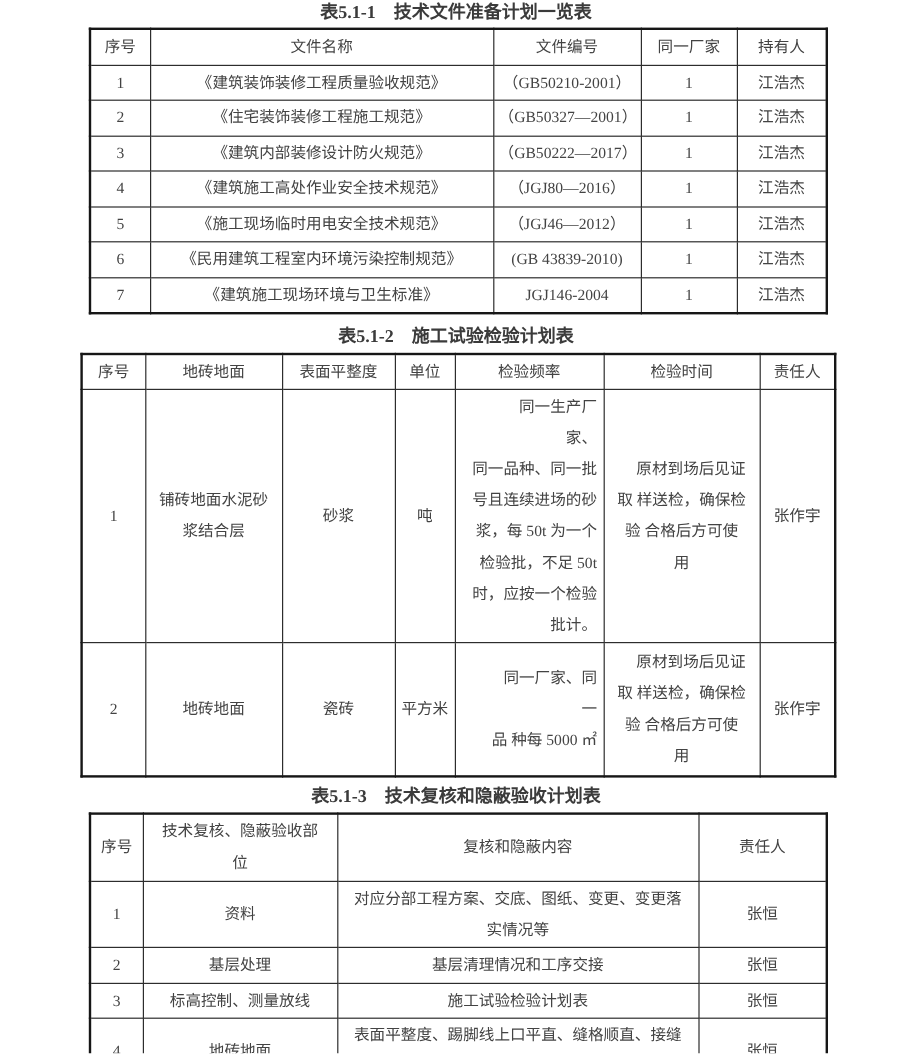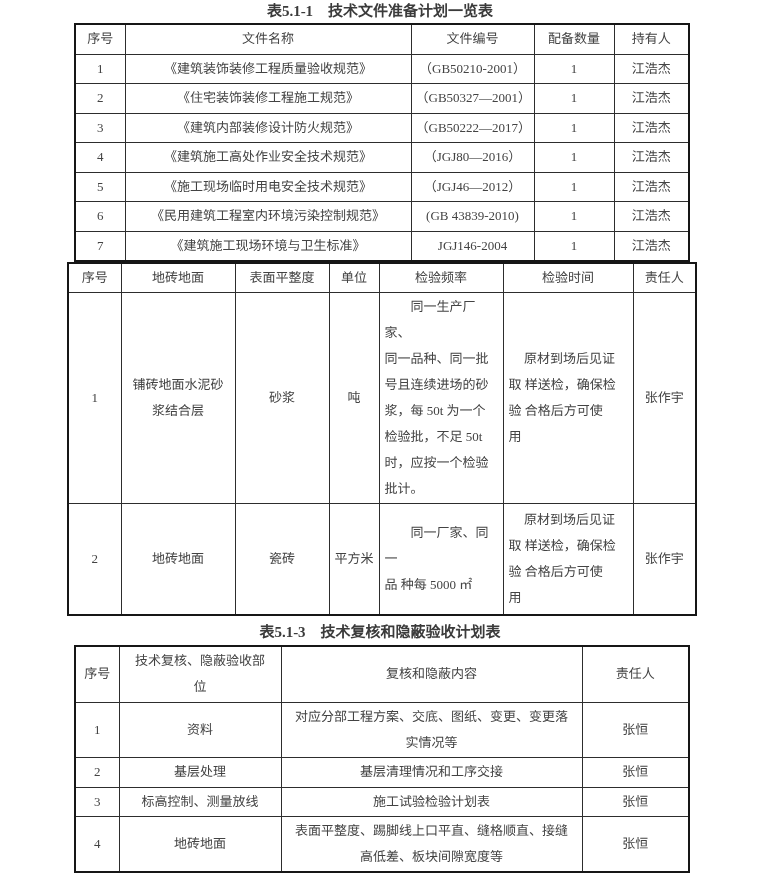--- a/index.html
+++ b/index.html
@@ -54,43 +54,43 @@
   .t2 tr.r1 { height: 191px; }
   .t2 tr.r2 { height: 112px; }
 
   .t3 { margin-left: 74px; width: 614px; }
   .t3 tr.hd { height: 56px; }
   .t3 tr.r1 { height: 54px; }
   .t3 tr.r2 { height: 30px; }
   .t3 tr.r3 { height: 29px; }
   .t3 tr.r4 { height: 54px; }
 
-  td.para  { text-align: left; text-indent: 2em; padding: 1px 5px; }
-  td.para1 { text-align: left; text-indent: 1.2em; padding: 1px 5px; }
+  td.para  { text-align: right; text-indent: 2em; padding: 1px 5px; }
+  td.para1 { text-align: center; text-indent: 1.2em; padding: 1px 5px; }
 </style>
 </head>
 <body>
 
 <div class="page">
 
   <div class="tbl-title title-1">表5.1-1　技术文件准备计划一览表</div>
   <table class="t1">
     <colgroup>
       <col style="width:50px">
         <col style="width:286px">
         <col style="width:123px">
         <col style="width:80px">
         <col style="width:75px">
     </colgroup>
     <tbody>
         <tr class="hd">
       <td>序号</td>
       <td>文件名称</td>
       <td>文件编号</td>
-      <td>配备数量</td>
+      <td>同一厂家</td>
       <td>持有人</td>
     </tr>
     <tr>
       <td>1</td>
       <td>《建筑装饰装修工程质量验收规范》</td>
       <td>（GB50210-2001）</td>
       <td>1</td>
       <td>江浩杰</td>
     </tr>
     <tr>
@@ -131,20 +131,21 @@
     <tr>
       <td>7</td>
       <td>《建筑施工现场环境与卫生标准》</td>
       <td>JGJ146-2004</td>
       <td>1</td>
       <td>江浩杰</td>
     </tr>
   </tbody>
     </table>
 
+  <div class="tbl-title title-2">表5.1-2　施工试验检验计划表</div>
   <table class="t2">
     <colgroup>
       <col style="width:53px">
         <col style="width:114px">
         <col style="width:94px">
         <col style="width:50px">
         <col style="width:124px">
         <col style="width:130px">
         <col style="width:63px">
     </colgroup>

